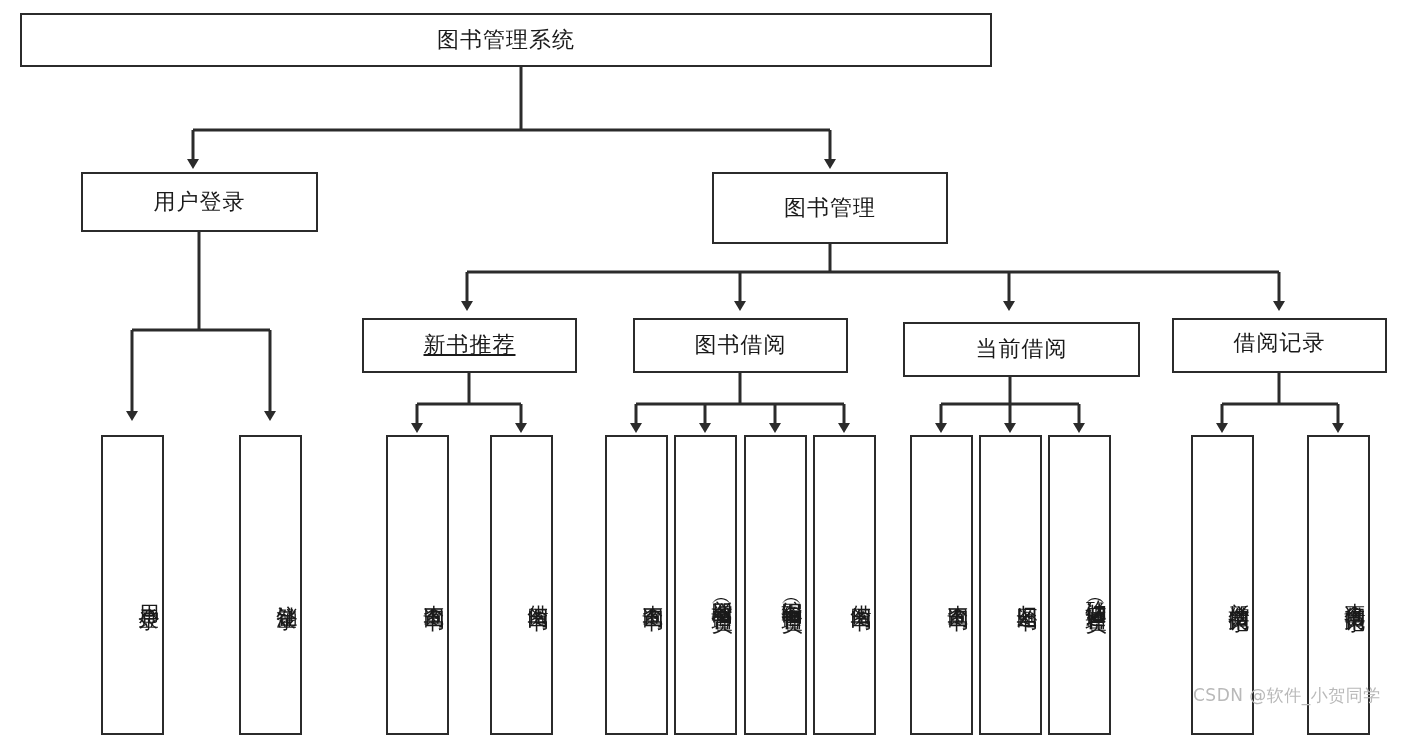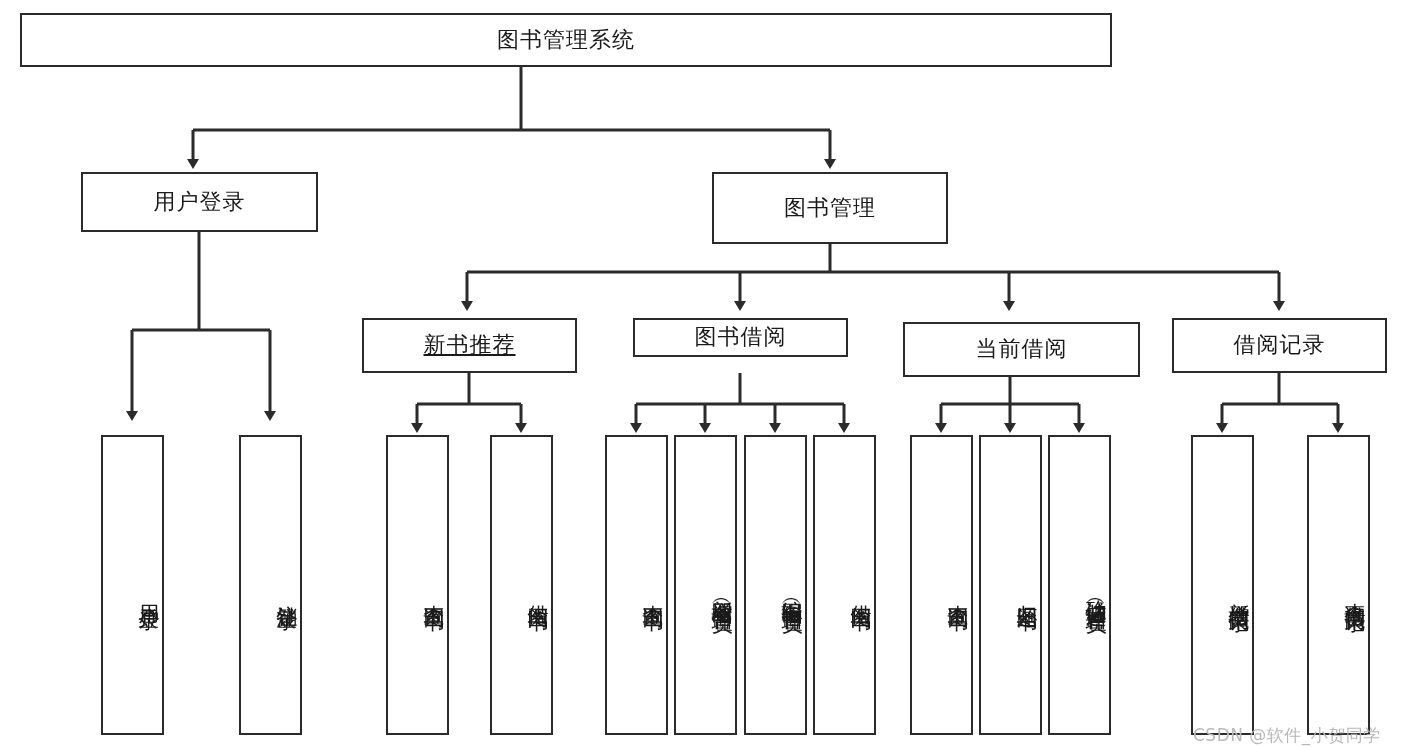--- a/index.html
+++ b/index.html
@@ -109,43 +109,43 @@
       <path d="M1010,404 L1010,424" marker-end="url(#arrow)"></path>
       <path d="M1079,404 L1079,424" marker-end="url(#arrow)"></path>
 
       <path d="M1279,373 L1279,404"></path>
       <path d="M1222,404 L1338,404"></path>
       <path d="M1222,404 L1222,424" marker-end="url(#arrow)"></path>
       <path d="M1338,404 L1338,424" marker-end="url(#arrow)"></path>
     </g>
   </svg>
 
-  <div class="node h" style="left:20px; top:13px; width:1092px; height:54px;">图书管理系统</div>
+  <div class="node h" style="left:20px; top:13px; width:972px; height:54px;">图书管理系统</div>
 
   <div class="node h" style="left:81px; top:172px; width:237px; height:60px;">用户登录</div>
   <div class="node h" style="left:712px; top:172px; width:236px; height:72px;">图书管理</div>
 
   <div class="node h" style="left:362px; top:318px; width:215px; height:55px;text-decoration:underline;">新书推荐</div>
-  <div class="node h" style="left:633px; top:318px; width:215px; height:39px;">图书借阅</div>
+  <div class="node h" style="left:633px; top:318px; width:215px; height:55px;">图书借阅</div>
   <div class="node h" style="left:903px; top:322px; width:237px; height:55px;text-align:right;">当前借阅</div>
-  <div class="node h" style="left:1172px; top:318px; width:215px; height:55px;">借阅记录</div>
+  <div class="node h" style="left:1172px; top:318px; width:215px; height:55px;font-family:Liberation Mono, monospace;">借阅记录</div>
 
   <div class="node v" style="left:101px; top:435px; width:63px; height:300px;">用户登录</div>
   <div class="node v" style="left:239px; top:435px; width:63px; height:300px;">注销登录</div>
 
   <div class="node v" style="left:386px; top:435px; width:63px; height:300px;">查询图书</div>
   <div class="node v" style="left:490px; top:435px; width:63px; height:300px;">借阅图书</div>
 
   <div class="node v" style="left:605px; top:435px; width:63px; height:300px;">查询图书</div>
   <div class="node v" style="left:674px; top:435px; width:63px; height:300px;">新增图书（管理员）</div>
   <div class="node v" style="left:744px; top:435px; width:63px; height:300px;">编辑图书（管理员）</div>
   <div class="node v" style="left:813px; top:435px; width:63px; height:300px;">借阅图书</div>
 
   <div class="node v" style="left:910px; top:435px; width:63px; height:300px;">查询图书</div>
   <div class="node v" style="left:979px; top:435px; width:63px; height:300px;">归还图书</div>
   <div class="node v" style="left:1048px; top:435px; width:63px; height:300px;">确认归还（管理员）</div>
 
   <div class="node v" style="left:1191px; top:435px; width:63px; height:300px;">新增借阅记录</div>
   <div class="node v" style="left:1307px; top:435px; width:63px; height:300px;">查询借阅记录</div>
 
-  <div class="watermark" style="left:1193px; top:684px;margin-top:40px;">CSDN @软件_小贺同学</div>
+  <div class="watermark" style="left:1193px; top:684px;">CSDN @软件_小贺同学</div>
 
 </div>
 
 </body></html>

